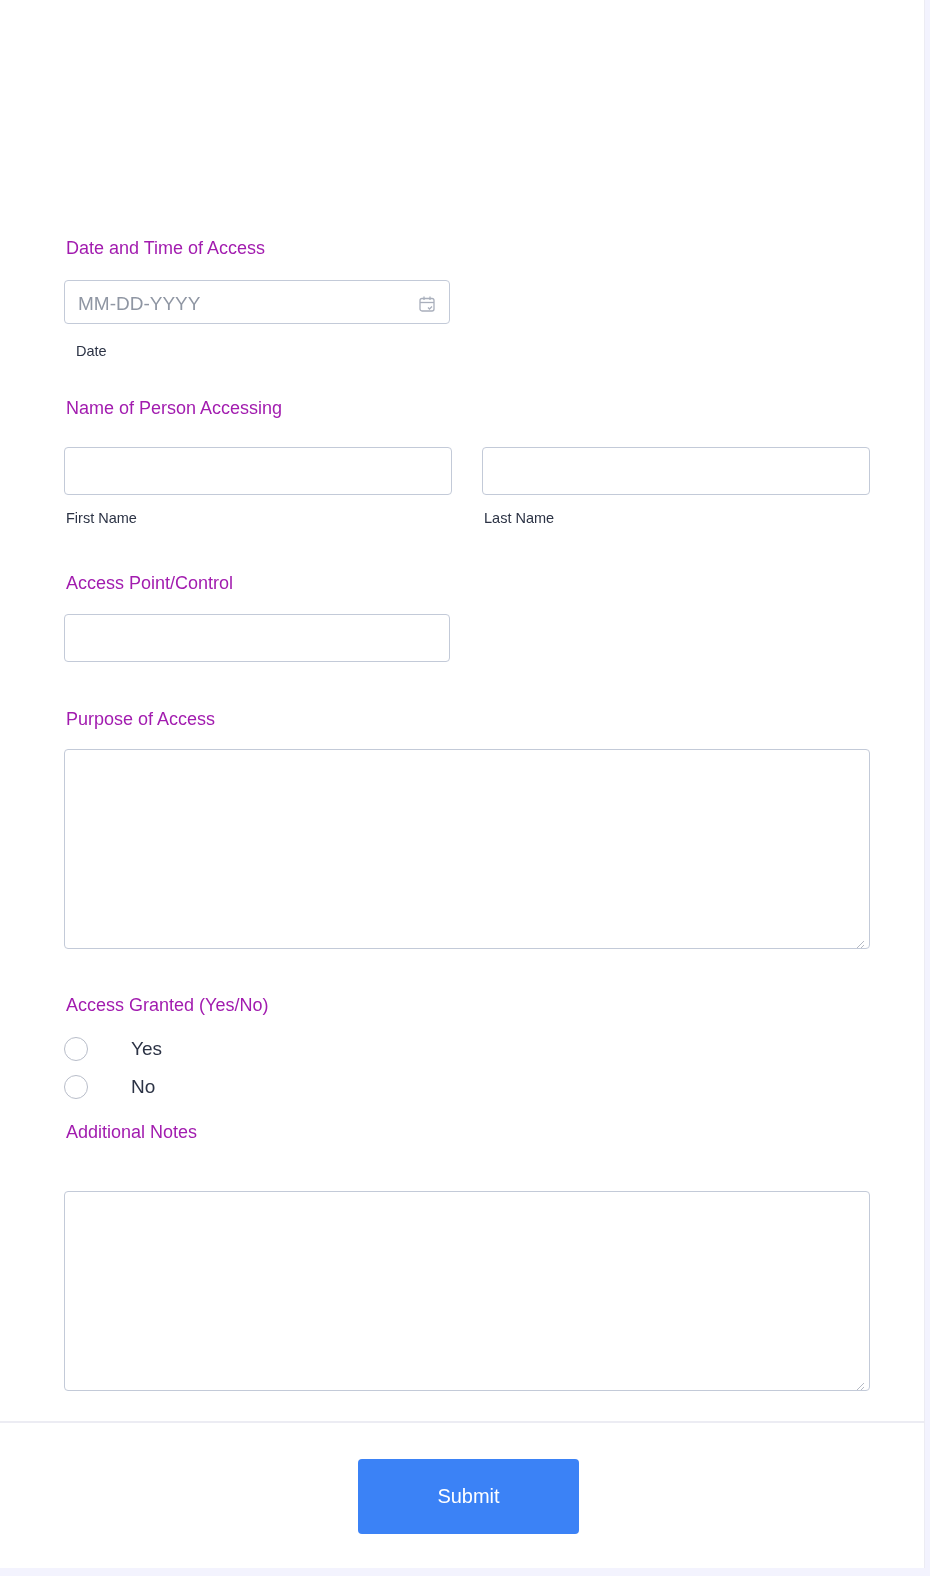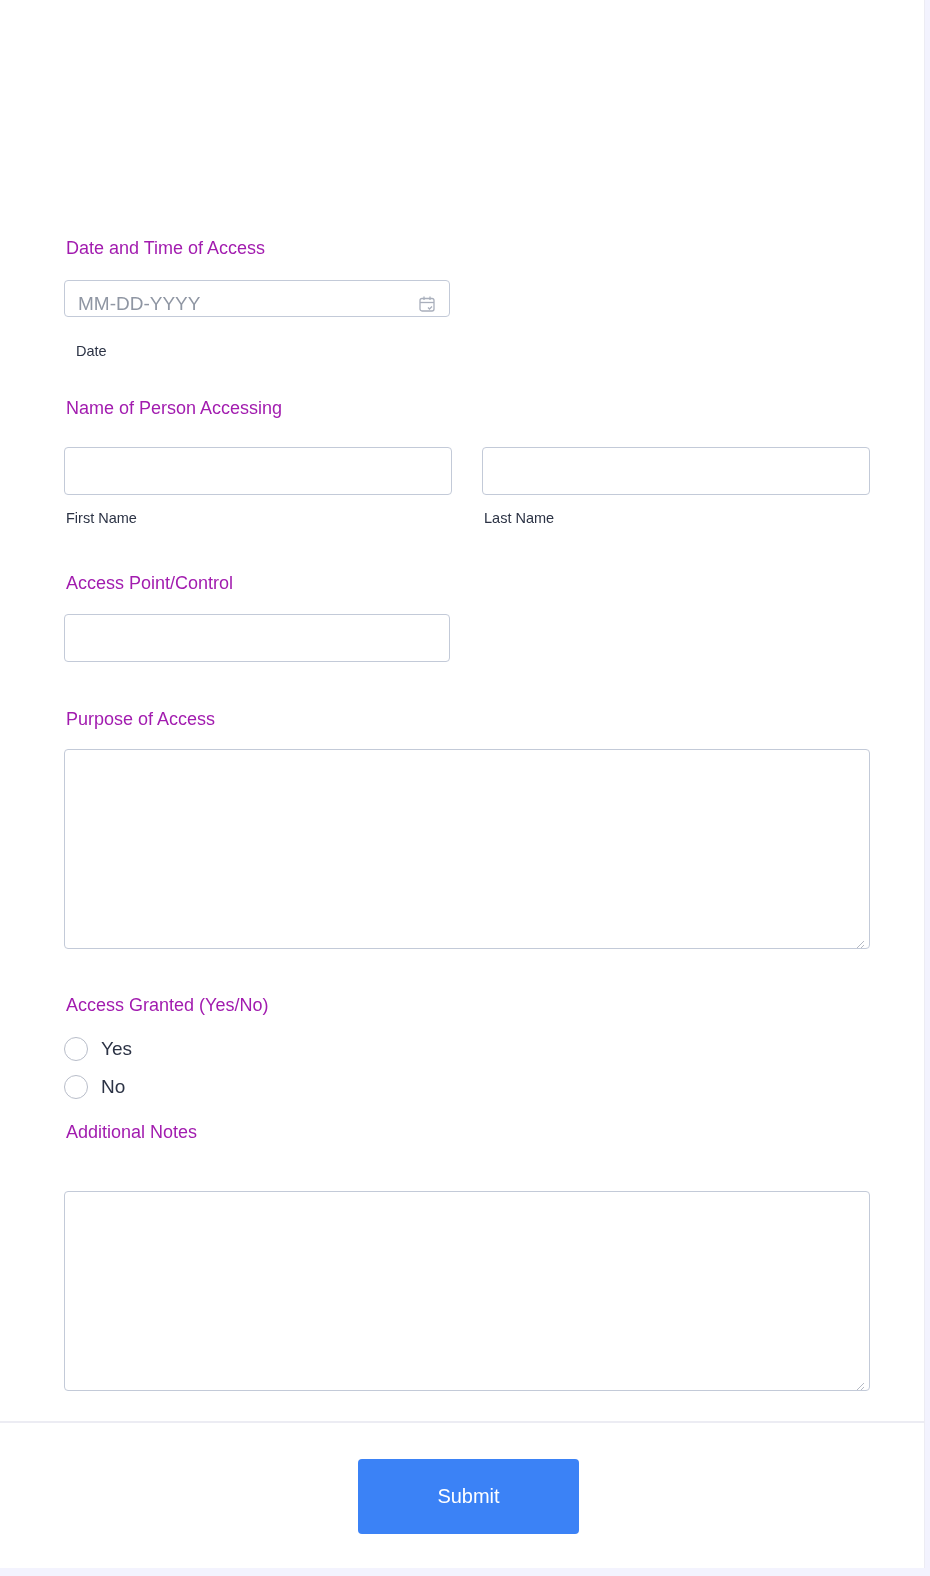--- a/index.html
+++ b/index.html
@@ -8,34 +8,34 @@
   .card { position: absolute; left: 0; top: 0; width: 925px; height: 1568px; background: #ffffff; border-right: 1px solid #ececf3; }
   .header { position: absolute; left: 0; top: 0; width: 925px; height: 188px; border-bottom: 1px solid #d9dde4; }
   .title { position: absolute; left: 64px; top: 52px; font-size: 40px; font-weight: bold; color: #2c3345; letter-spacing: -0.2px; }
   .subtitle { position: absolute; left: 64px; top: 110px; font-size: 19.5px; color: #2c3345; }
   .label { position: absolute; left: 66px; font-size: 18px; color: #a21caf; }
   .sublabel { position: absolute; font-size: 14.5px; color: #2c3345; }
   .input { position: absolute; background: #fff; border: 1px solid #c3cad8; border-radius: 4px; }
   .placeholder { position: absolute; left: 13px; top: 12px; font-size: 19px; color: #8f96a3; }
   .cal-icon { position: absolute; right: 13px; top: 14px; width: 18px; height: 18px; }
   .resize-icon { position: absolute; right: 4px; bottom: 4px; width: 9px; height: 9px; }
-  .radio-row { position: absolute; left: 64px; display: flex; align-items: center; }
+  .radio-row { position: absolute; left: 64px; display: flex; align-items: center; gap: 30px; }
   .radio { width: 24px; height: 24px; border: 1px solid #b8bdc9; border-radius: 50%; background: #fff; }
   .radio-label { margin-left: 13px; font-size: 19px; color: #2c3345; }
   .footer-line { position: absolute; left: 0; top: 1421px; width: 925px; height: 2px; background: #ececf3; }
   .submit { position: absolute; left: 358px; top: 1459px; width: 221px; height: 75px; background: #3b82f6; border-radius: 4px; border: none; color: #fff; font-size: 20px; font-family: "Liberation Sans", sans-serif; font-weight: 500; display: flex; align-items: center; justify-content: center; }
 </style>
 </head>
 <body>
 
 <div class="card">
 
 
   <label class="label" style="top:238px;">Date and Time of Access</label>
-  <div class="input" style="left:64px; top:280px; width:386px; height:37px;">
+  <div class="input" style="left:64px; top:280px; width:386px; height:44px;">
     <span class="placeholder">MM-DD-YYYY</span>
     <span class="cal-icon">
       <svg width="18" height="18" viewBox="0 0 18 18" fill="none" stroke="#a9afbc" stroke-width="1.3">
         <rect x="2" y="3.5" width="14" height="12.5" rx="2"></rect>
         <line x1="2" y1="7.5" x2="16" y2="7.5"></line>
         <line x1="6" y1="1.5" x2="6" y2="5"></line>
         <line x1="12" y1="1.5" x2="12" y2="5"></line>
         <polyline points="10,12.5 11.5,14 14,11.5"></polyline>
       </svg>
     </span>

